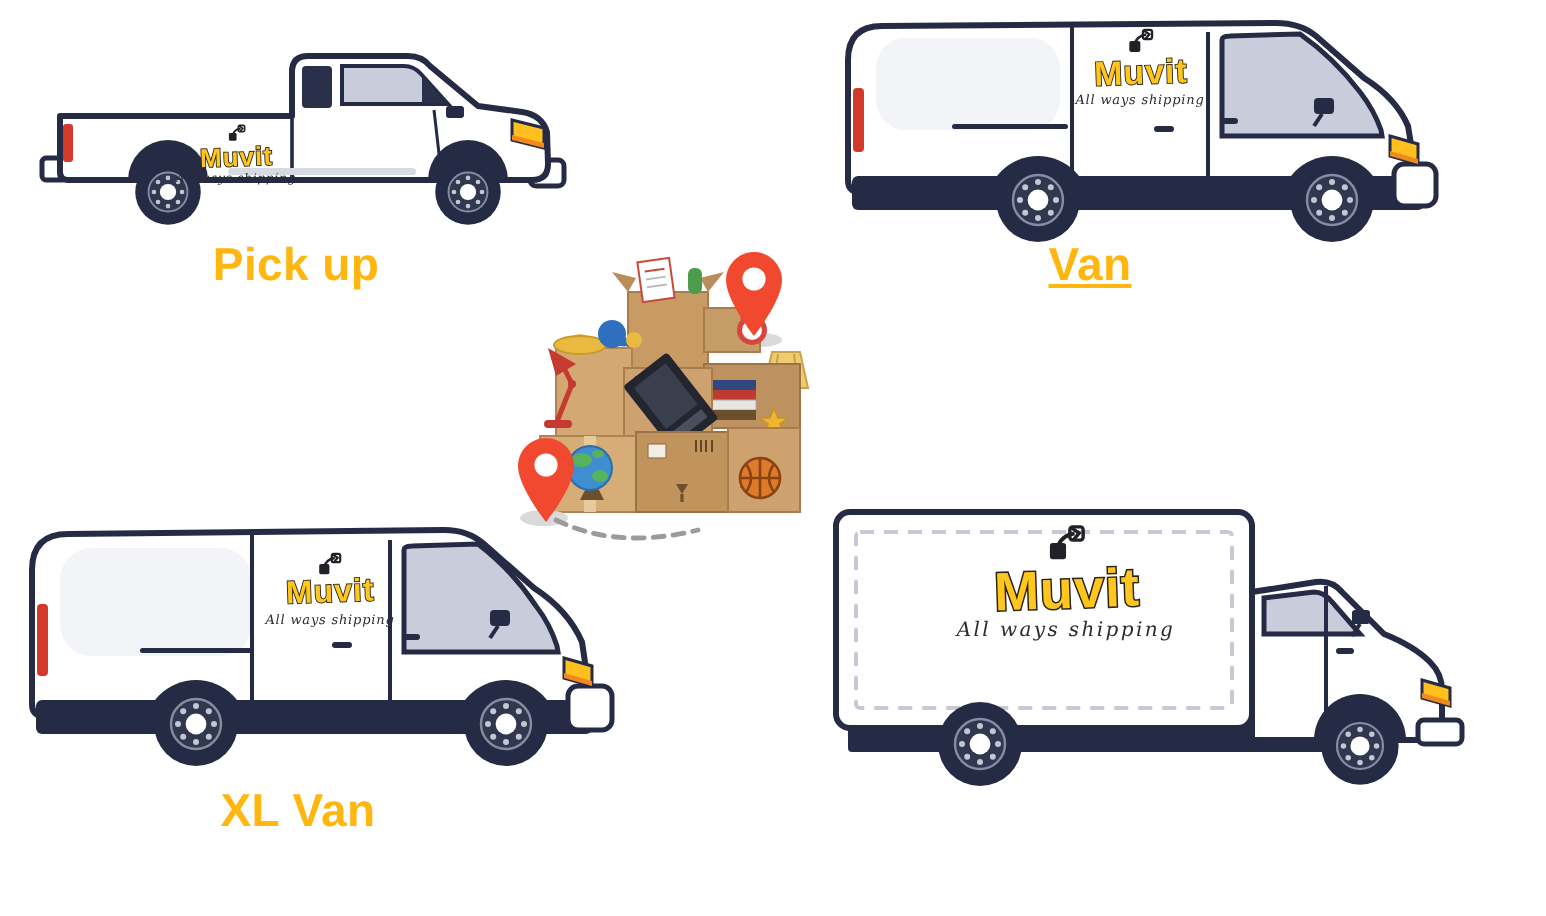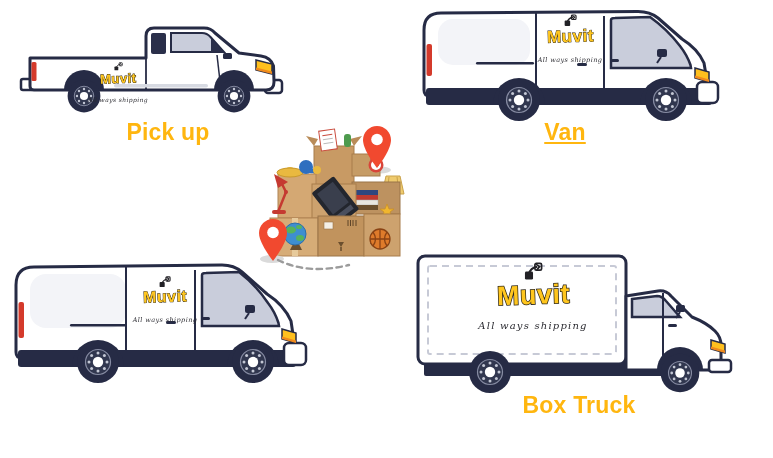--- a/index.html
+++ b/index.html
@@ -3,29 +3,29 @@
 <meta charset="utf-8">
 <style>
   html,body{margin:0;padding:0;background:#fff;}
   .stage{position:relative;width:773px;height:458px;background:#FFFFFF;overflow:hidden;
          font-family:"Liberation Sans",sans-serif;}
   .vehicle{position:absolute;}
   .art{display:block;width:100%;height:auto;}
   
   .veh-label{position:absolute;transform:translateX(-50%);color:#FFB60F;font-weight:800;
              font-size:23px;letter-spacing:.2px;white-space:nowrap;
-             font-family:"Liberation Sans",sans-serif;margin-left:20px;}
+             font-family:"Liberation Sans",sans-serif;}
   
   .logo{position:absolute;display:flex;flex-direction:column;align-items:center;line-height:1;
         pointer-events:none;}
   .logo .micon{display:block;margin-bottom:1px;}
   .brand-name{font-weight:800;color:#FFC61E;-webkit-text-stroke:0.9px #2B2519;
               paint-order:stroke fill;letter-spacing:.5px;transform:rotate(-2deg);
               font-family:"Liberation Sans",sans-serif;}
-  .brand-tagline{font-style:italic;color:#2B2B31;letter-spacing:.4px;margin-top:12px;
+  .brand-tagline{font-style:italic;color:#2B2B31;letter-spacing:.4px;margin-top:2px;
                  font-family:"DejaVu Serif",serif;white-space:nowrap;}
   .logo-pickup .brand-name{font-size:13px;}
   .logo-pickup .brand-tagline{font-size:6px;}
   .logo-van .brand-name{font-size:17px;}
   .logo-van .brand-tagline{font-size:6.5px;}
   .logo-xl .brand-name{font-size:16px;}
   .logo-xl .brand-tagline{font-size:6.5px;}
   .logo-box .brand-name{font-size:27px;-webkit-text-stroke:1.5px #2B2519;}
   .logo-box .brand-tagline{font-size:10px;letter-spacing:1.2px;}
 </style>
@@ -347,15 +347,15 @@
       <rect x="11.5" y="1.5" width="7" height="7" rx="1.5" fill="none" stroke="#222126" stroke-width="1.8"></rect>
       <path d="M4.5,13.5 C6,8.5 9.5,5.5 14,5" fill="none" stroke="#222126" stroke-width="2"></path>
       <path d="M12.5,2.2 L16.4,4.8 L13.4,8.4" fill="none" stroke="#222126" stroke-width="1.8"></path>
     </svg>
     <div class="brand-name">Muvit</div>
     <div class="brand-tagline">All ways shipping</div>
   </div>
 
   <div class="veh-label" style="left:148px;top:119px;">Pick up</div>
   <div class="veh-label" style="left:545px;top:119px;text-decoration:underline;">Van</div>
-  <div class="veh-label" style="left:559px;top:392px;">Box Truck</div>
+  <div class="veh-label" style="left:149px;top:392px;">XL Van</div>
 
 </div>
 
 </body></html>

